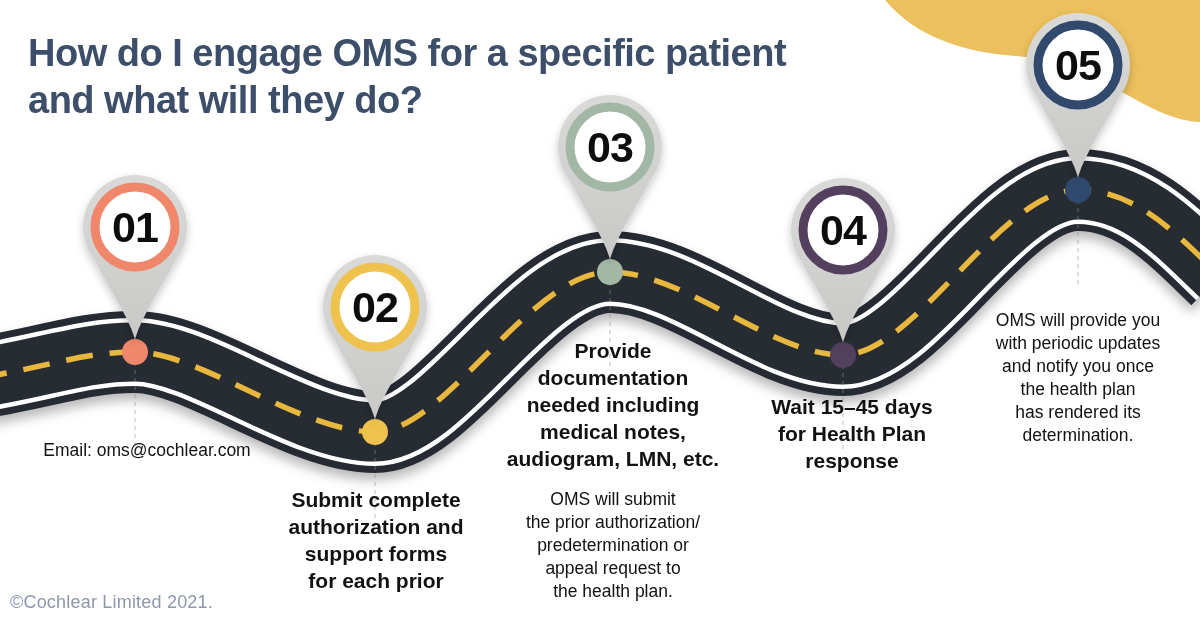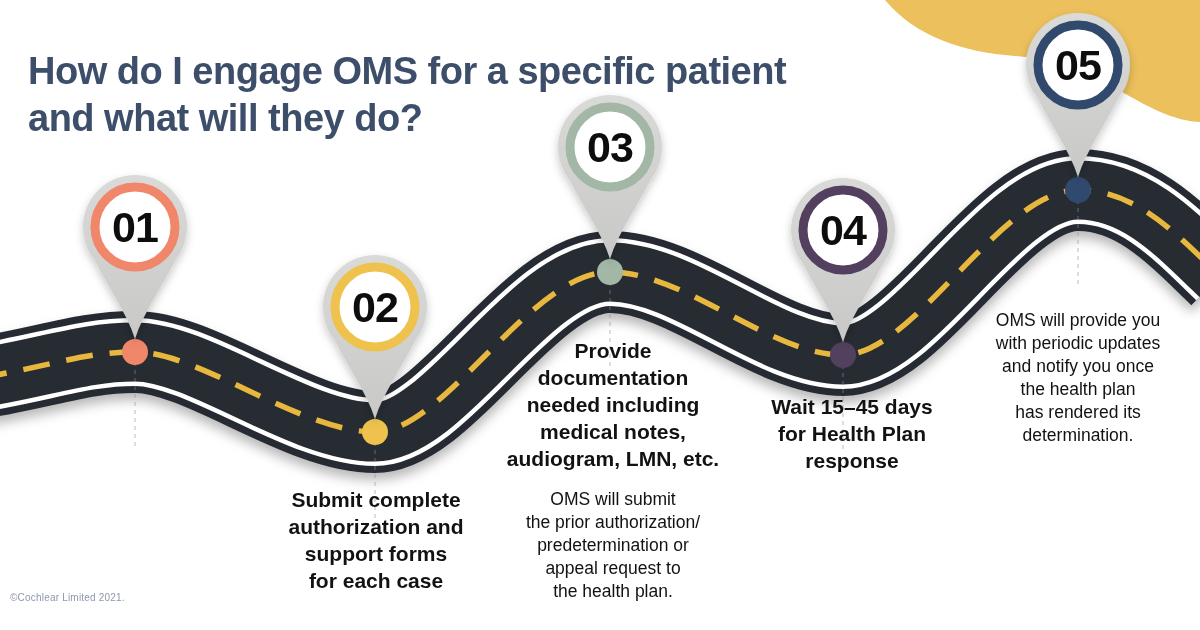--- a/index.html
+++ b/index.html
@@ -2,36 +2,36 @@
 <html><head>
 <meta charset="utf-8">
 <style>
   html,body{margin:0;padding:0;background:#fff;}
   .canvas{
     position:relative;width:1200px;height:630px;overflow:hidden;background:#ffffff;
     font-family:"Liberation Sans","DejaVu Sans",sans-serif;
   }
   .graphic{position:absolute;left:0;top:0;width:1200px;height:630px;z-index:1;}
   .page-title{
-    position:absolute;left:28px;top:48px;z-index:3;
+    position:absolute;left:28px;top:30px;z-index:3;
     font-size:38px;font-weight:700;line-height:47px;letter-spacing:-0.5px;
     color:#3d4e6a;white-space:pre-line;
   }
   .step-text{position:absolute;z-index:2;text-align:center;color:#121212;}
   .step-heading{font-size:21px;font-weight:700;line-height:27px;white-space:pre-line;}
   .step-heading .light{font-weight:700;}
   .step-body{font-size:17.5px;font-weight:400;line-height:23px;white-space:pre-line;margin-top:16px;}
   .step-1{left:22px;top:423px;width:250px;}
   .step-2{left:256px;top:486px;width:240px;}
   .step-3{left:478px;top:337px;width:270px;}
   .step-4{left:727px;top:393px;width:250px;}
   .step-5{left:958px;top:293px;width:240px;}
   .copyright{
     position:absolute;left:10px;top:592px;z-index:2;
-    font-size:10px;color:#8e97ac;letter-spacing:0.2px;
+    font-size:18px;color:#8e97ac;letter-spacing:0.2px;
   }
   .pin-number{
     font-family:"Liberation Sans","DejaVu Sans",sans-serif;
     font-weight:700;font-size:43px;letter-spacing:-1px;fill:#0d0d0d;
   }
 </style>
 </head>
 <body>
 
 <div class="canvas">
@@ -107,27 +107,28 @@
         <circle cx="0" cy="-112" r="40" fill="#ffffff" stroke-width="9" stroke="#30496e"></circle>
         <text class="pin-number" x="0" y="-97" text-anchor="middle">05</text>
       </g>
     </g>
   </svg>
 
   <div class="page-title">How do I engage OMS for a specific patient
 and what will they do?</div>
 
   <div class="step-text step-1">
+    <div class="step-body">Email: oms@cochlear.com</div>
   </div>
 
   <div class="step-text step-2">
     <div class="step-heading">Submit complete
 authorization and
 support forms
-for each case</div>
+for each prior</div>
   </div>
 
   <div class="step-text step-3">
     <div class="step-heading"><span>Provide
 documentation
 needed</span><span class="light"> including
 medical notes,
 audiogram, LMN, etc.</span></div>
     <div class="step-body">OMS will submit
 the prior authorization/

